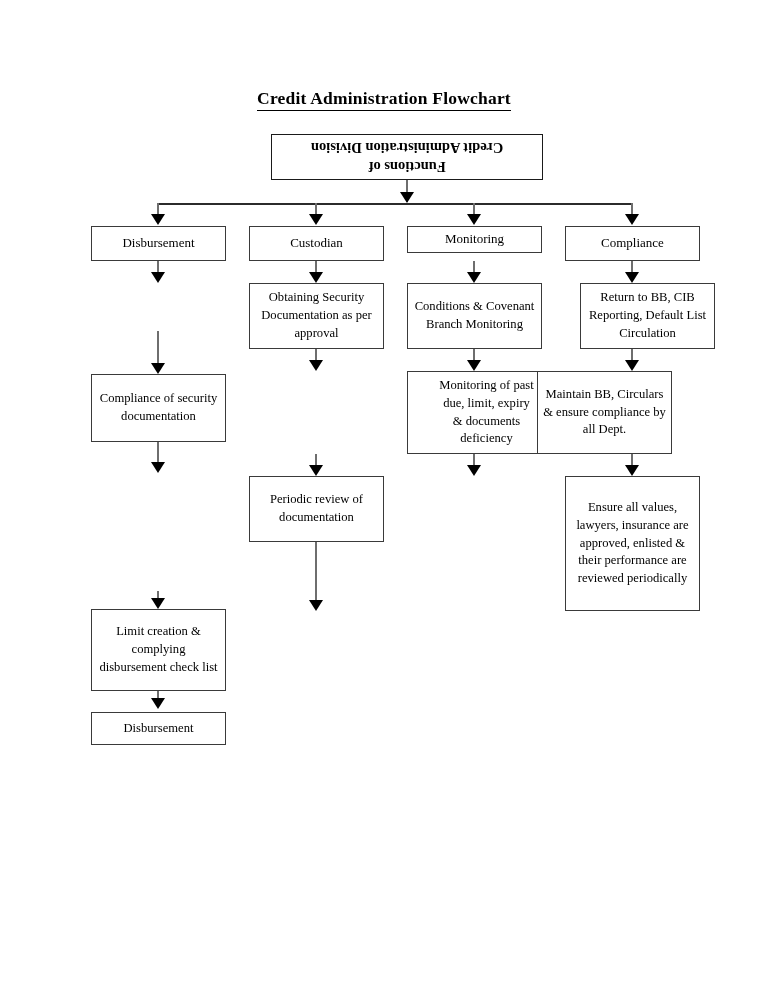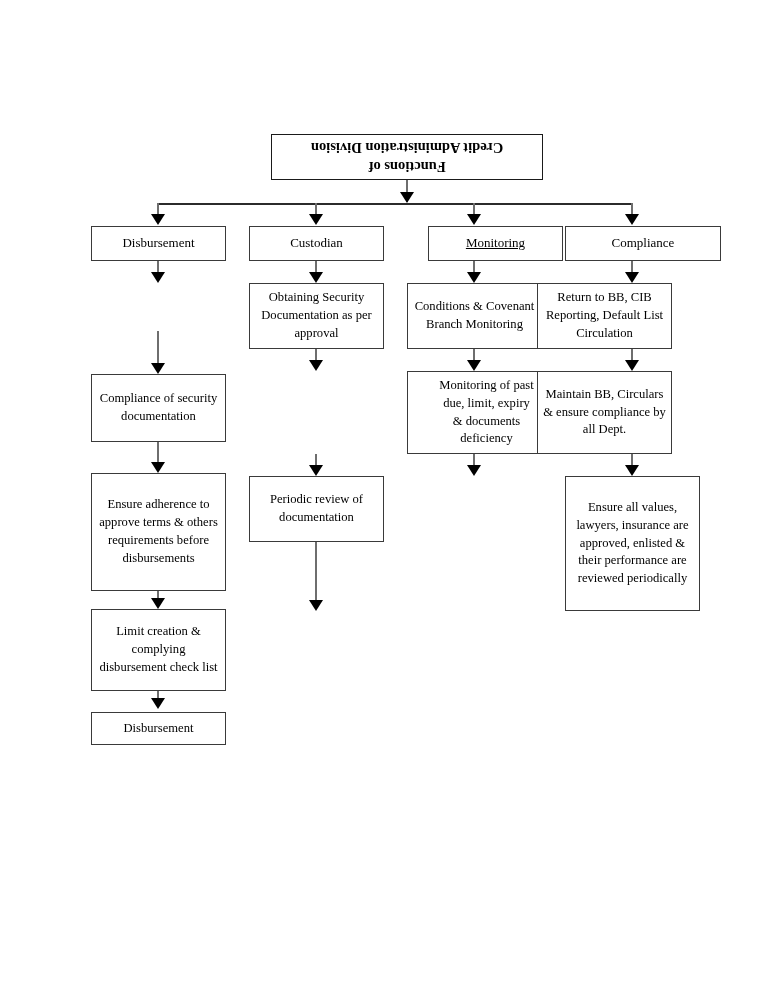--- a/index.html
+++ b/index.html
@@ -98,20 +98,23 @@
     position: absolute;
     width: 1.6px;
     background: #6e6e6e;
   }
 </style>
 </head>
 <body>
 
 <div id="page">
 
+  <div class="chart-title">
+    <span>Credit Administration Flowchart</span>
+  </div>
 
   <div class="node root" style="left:271px; top:134px; width:272px; height:46px;">
     <span class="root-text"><span>Functions of</span><br><span>Credit Administration Division</span></span>
   </div>
 
   <div class="vline" style="left:406.2px; top:180px; height:22px;"></div>
   <div class="arrow-down" style="left:399.5px; top:192px;"></div>
 
   <div class="hline" style="left:158px; top:203px; width:475px;"></div>
 
@@ -129,23 +132,20 @@
   <div class="vline" style="left:157.2px; top:331px; height:34px;"></div>
   <div class="arrow-down" style="left:150.5px; top:363px;"></div>
 
   <div class="node" style="left:91px; top:374px; width:135px; height:68px;">
     <span>Compliance of security documentation</span>
   </div>
 
   <div class="vline" style="left:157.2px; top:442px; height:22px;"></div>
   <div class="arrow-down" style="left:150.5px; top:462px;"></div>
 
-  <div class="node" style="left:91px; top:473px; width:135px; height:118px;">
-    <span>Ensure adherence to approve terms &amp; others requirements before disbursements</span>
-  </div>
 
   <div class="vline" style="left:157.2px; top:591px; height:9px;"></div>
   <div class="arrow-down" style="left:150.5px; top:598px;"></div>
 
   <div class="node" style="left:91px; top:609px; width:135px; height:82px;">
     <span>Limit creation &amp; complying disbursement check list</span>
   </div>
 
   <div class="vline" style="left:157.2px; top:691px; height:9px;"></div>
   <div class="arrow-down" style="left:150.5px; top:698px;"></div>
@@ -179,21 +179,21 @@
     <span>Periodic review of documentation</span>
   </div>
 
   <div class="vline" style="left:315.2px; top:542px; height:60px;"></div>
   <div class="arrow-down" style="left:308.5px; top:600px;"></div>
 
 
   <div class="stub" style="left:473.2px; top:203px; height:13px;"></div>
   <div class="arrow-down" style="left:466.5px; top:214px;"></div>
 
-  <div class="node header" style="left:428px; top:226px; width:135px; height:35px;text-decoration:underline;">
+  <div class="node header" style="left:407px; top:226px; width:135px; height:27px;">
     <span>Monitoring</span>
   </div>
 
   <div class="vline" style="left:473.2px; top:261px; height:13px;"></div>
   <div class="arrow-down" style="left:466.5px; top:272px;"></div>
 
   <div class="node" style="left:407px; top:283px; width:135px; height:66px;">
     <span>Conditions &amp; Covenant Branch Monitoring</span>
   </div>
 
@@ -204,28 +204,28 @@
     <span>Monitoring of past due, limit, expiry &amp; documents deficiency</span>
   </div>
 
   <div class="vline" style="left:473.2px; top:454px; height:13px;"></div>
   <div class="arrow-down" style="left:466.5px; top:465px;"></div>
 
 
   <div class="stub" style="left:631.2px; top:203px; height:13px;"></div>
   <div class="arrow-down" style="left:624.5px; top:214px;"></div>
 
-  <div class="node header" style="left:565px; top:226px; width:156px; height:35px;">
+  <div class="node header" style="left:565px; top:226px; width:135px; height:35px;">
     <span>Compliance</span>
   </div>
 
   <div class="vline" style="left:631.2px; top:261px; height:13px;"></div>
   <div class="arrow-down" style="left:624.5px; top:272px;"></div>
 
-  <div class="node" style="left:537px; top:283px; width:135px; height:66px;">
+  <div class="node" style="left:580px; top:283px; width:135px; height:66px;">
     <span>Return to BB, CIB Reporting, Default List Circulation</span>
   </div>
 
   <div class="vline" style="left:631.2px; top:349px; height:13px;"></div>
   <div class="arrow-down" style="left:624.5px; top:360px;"></div>
 
   <div class="node" style="left:537px; top:371px; width:135px; height:83px;justify-content:flex-end;">
     <span>Maintain BB, Circulars &amp; ensure compliance by all Dept.</span>
   </div>
 

